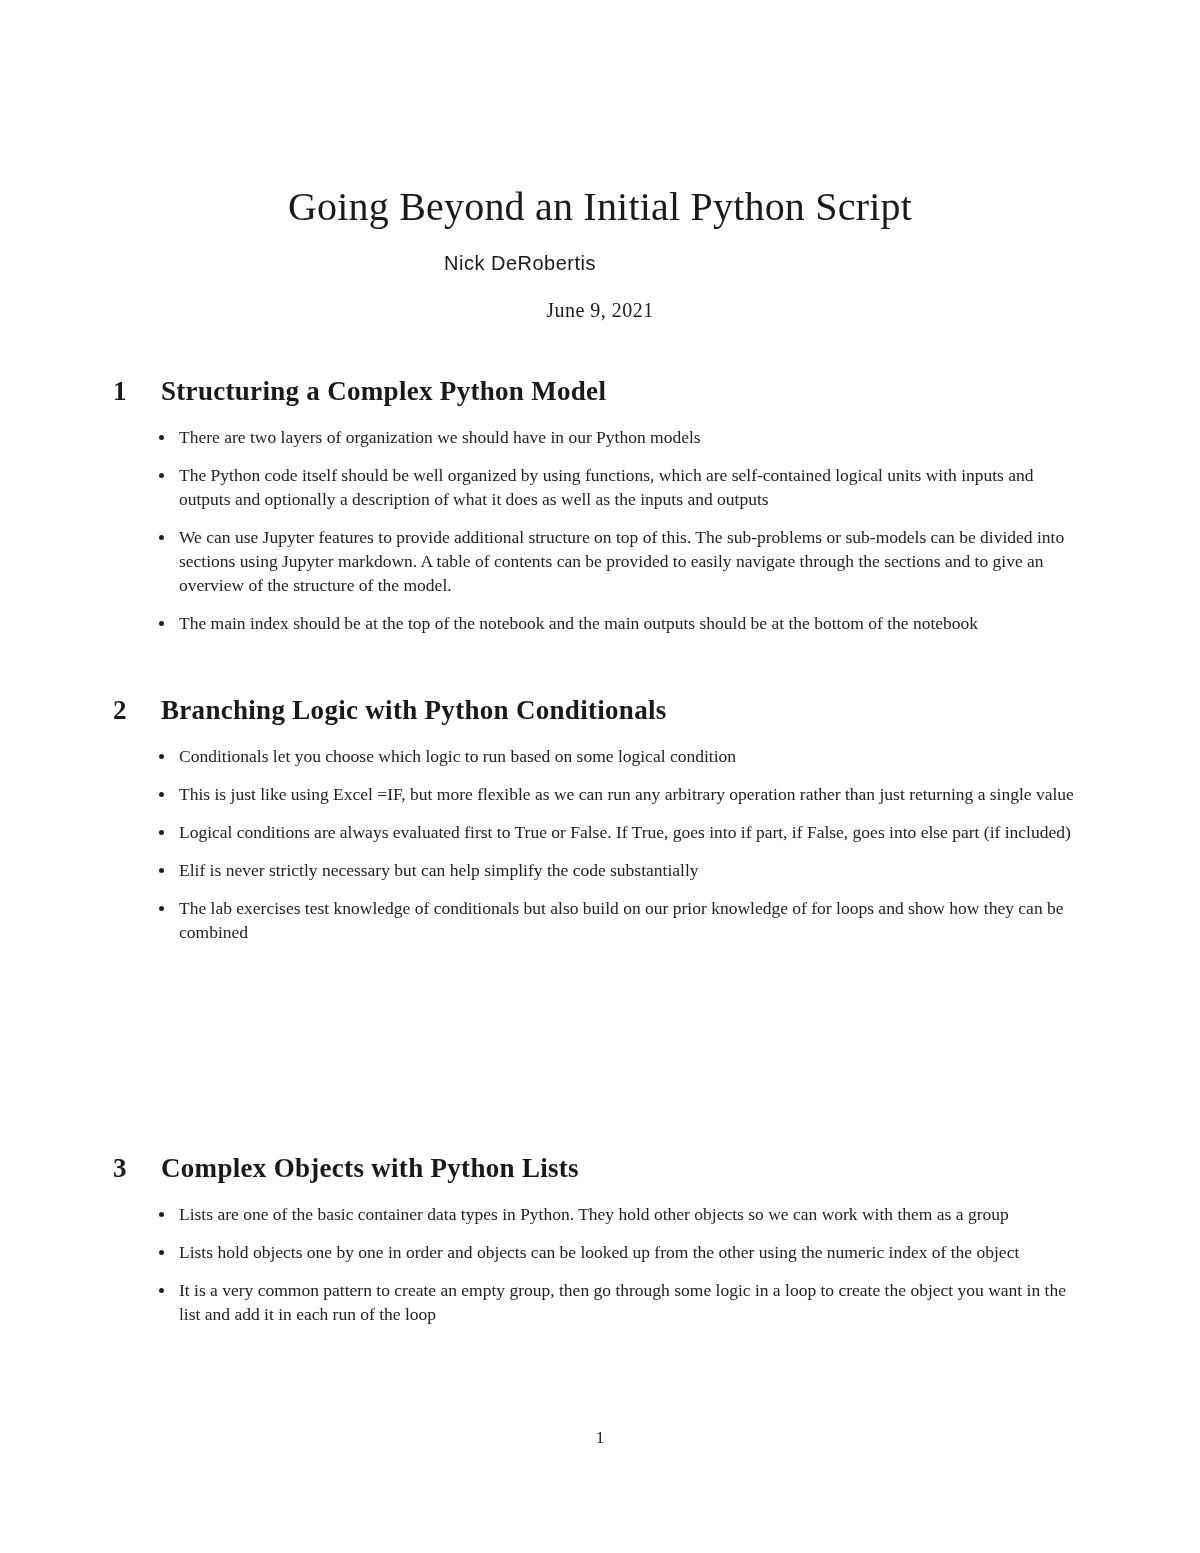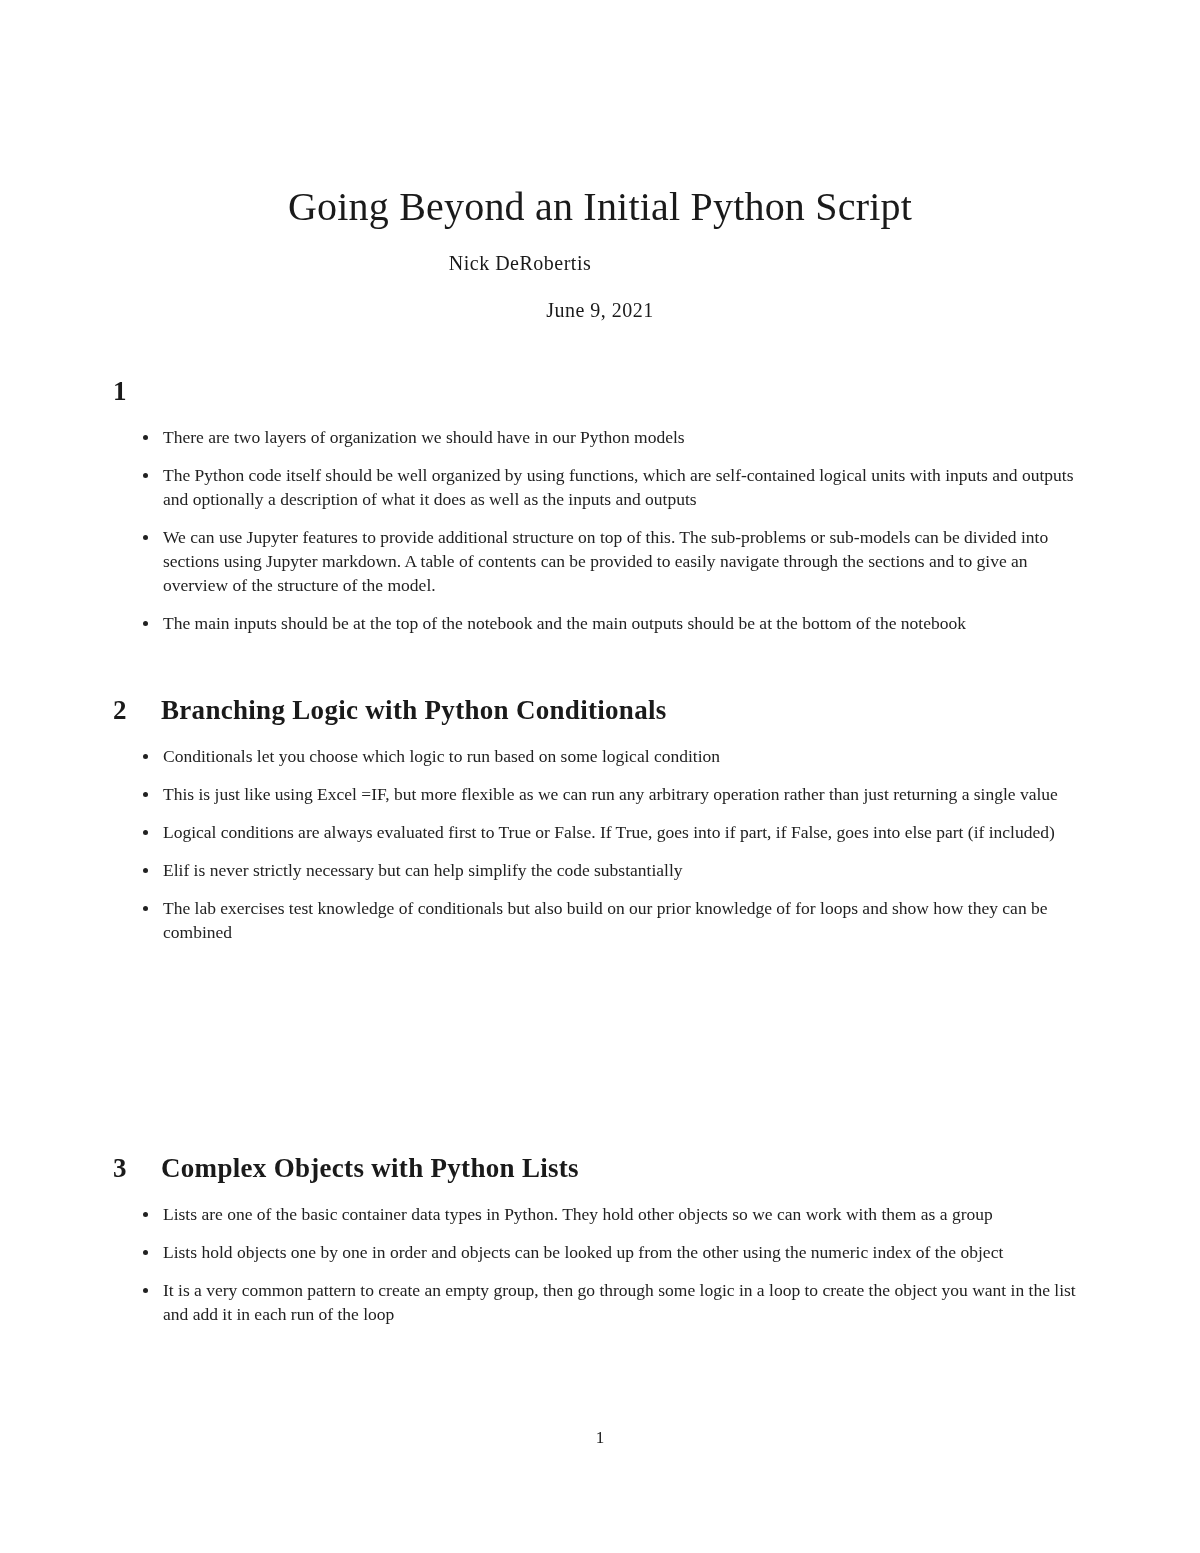--- a/index.html
+++ b/index.html
@@ -9,33 +9,33 @@
       color: #1a1a1a;
     }
     .page { position: absolute; left: 0; top: 0; width: 1200px; height: 1553px; }
     .title {
       position: absolute; top: 183px; left: 0; width: 1200px; text-align: center;
       font-family: "Liberation Serif", serif; font-size: 40px; font-weight: normal; margin: 0;
       letter-spacing: 0.2px;
     }
     .author {
       position: absolute; top: 252px; left: 0; width: 1040px; text-align: center;
-      font-family: Liberation Serif, serif; font-size: 20px; letter-spacing: 0.5px;
+      font-family: Liberation Sans, sans-serif; font-size: 20px; letter-spacing: 0.5px;
     }
     .date {
       position: absolute; top: 299px; left: 0; width: 1200px; text-align: center;
       font-family: "Liberation Serif", serif; font-size: 20px; letter-spacing: 0.5px;
     }
     .section { position: absolute; left: 113px; width: 980px; }
     .sec-head {
       margin: 0; font-family: "Liberation Serif", serif; font-weight: bold;
       font-size: 27px; display: flex; align-items: baseline; letter-spacing: 0.3px;
     }
     .sec-num { width: 48px; display: inline-block; }
-    .bullets { list-style: none; margin: 0; padding: 0; }
+    .bullets { list-style: none; margin: 16px; padding: 0; }
     .bullets li {
       position: relative; padding-left: 50px;
       font-family: "Liberation Serif", serif; font-size: 17.5px; line-height: 24px;
       margin-top: 14px; color: #222;
     }
     .bullets li::before {
       content: ""; position: absolute; left: 30px; top: 10px;
       width: 5px; height: 5px; border-radius: 50%; background: #222;
     }
     #sec1 { top: 376px; }
@@ -53,26 +53,27 @@
 <body>
 
 <div class="page">
   <h1 class="title">Going Beyond an Initial Python Script</h1>
   <div class="author">Nick DeRobertis</div>
   <div class="date">June 9, 2021</div>
 
   <div class="section" id="sec1">
     <h2 class="sec-head">
       <span class="sec-num">1</span>
+      <span>Structuring a Complex Python Model</span>
     </h2>
     <ul class="bullets">
       <li>There are two layers of organization we should have in our Python models</li>
       <li>The Python code itself should be well organized by using functions, which are self-contained logical units with inputs and outputs and optionally a description of what it does as well as the inputs and outputs</li>
       <li>We can use Jupyter features to provide additional structure on top of this. The sub-problems or sub-models can be divided into sections using Jupyter markdown. A table of contents can be provided to easily navigate through the sections and to give an overview of the structure of the model.</li>
-      <li>The main inputs should be at the top of the notebook and the main outputs should be at the bottom of the notebook</li>
+      <li>The main index should be at the top of the notebook and the main outputs should be at the bottom of the notebook</li>
     </ul>
   </div>
 
   <div class="section" id="sec2">
     <h2 class="sec-head">
       <span class="sec-num">2</span>
       <span>Branching Logic with Python Conditionals</span>
     </h2>
     <ul class="bullets">
       <li>Conditionals let you choose which logic to run based on some logical condition</li>

